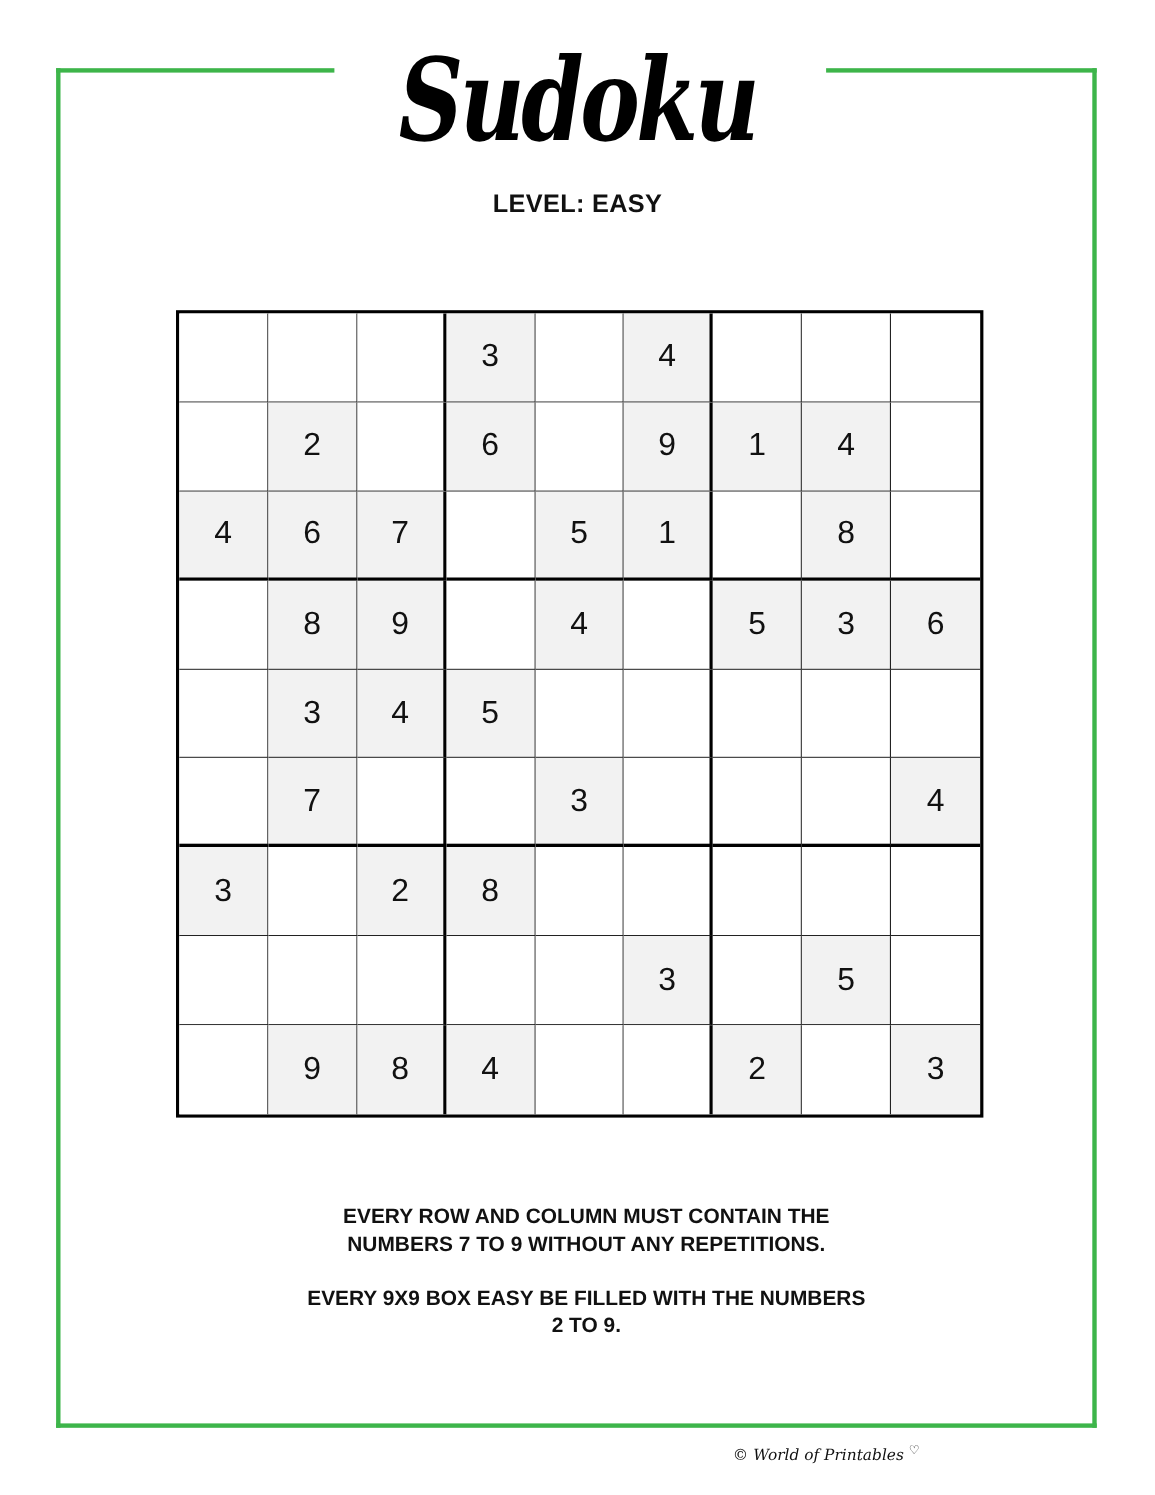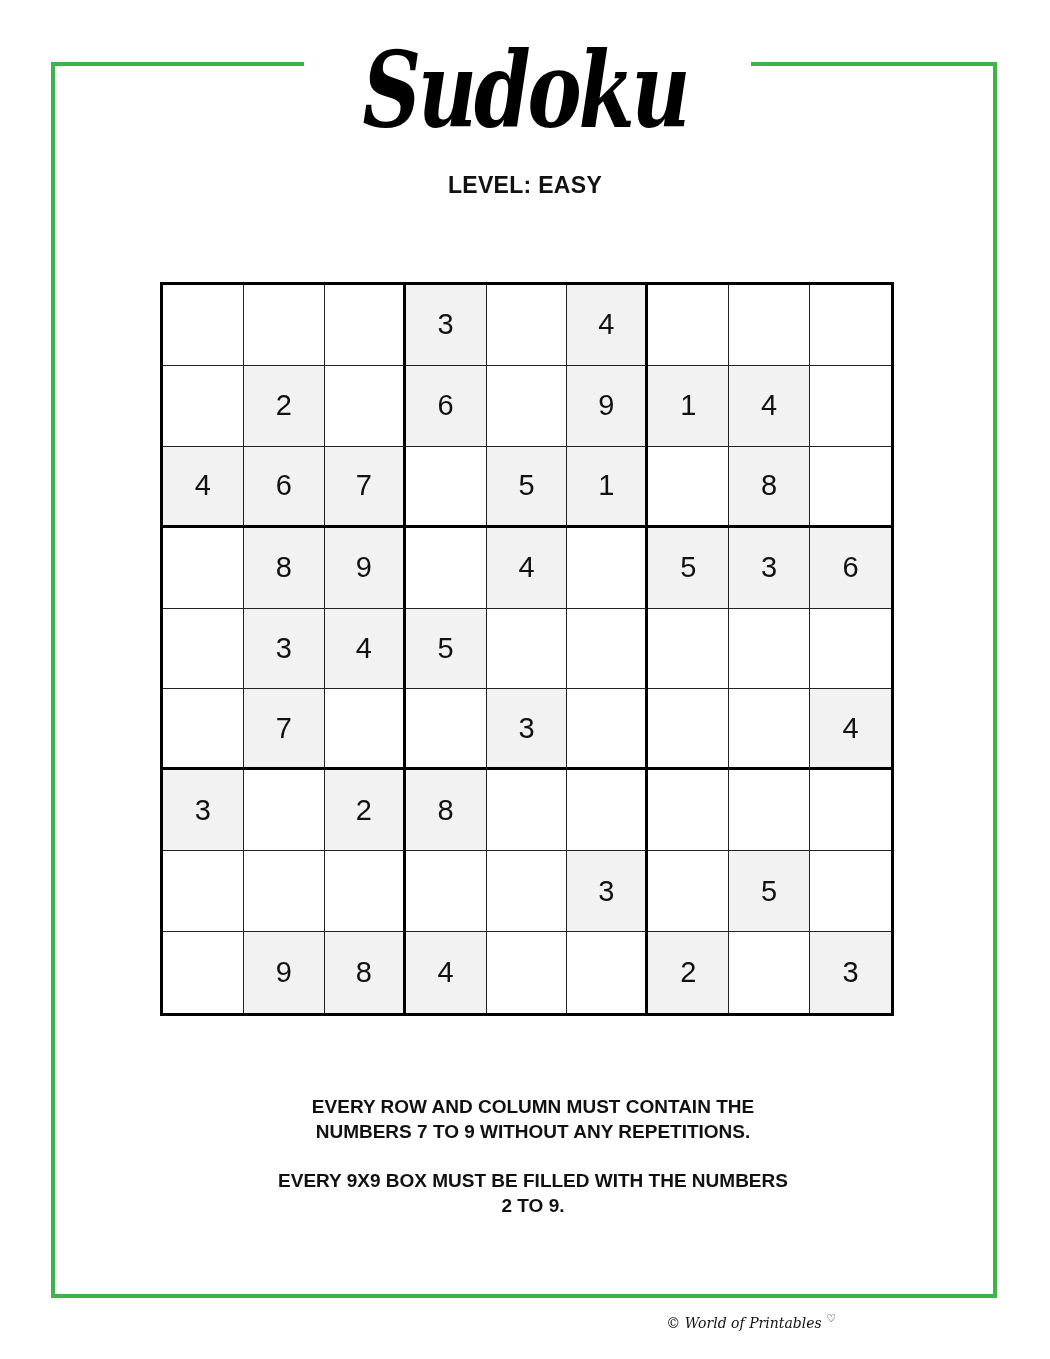--- a/index.html
+++ b/index.html
@@ -118,21 +118,21 @@
     <div class="cell r8 c7"></div>
     <div class="cell r8 c8 given">3</div>
   </div>
 
 <div class="rules">
   <p>
     <span>EVERY ROW AND COLUMN MUST CONTAIN THE</span><br>
     <span>NUMBERS 7 TO 9 WITHOUT ANY REPETITIONS.</span>
   </p>
   <p>
-    <span>EVERY 9X9 BOX MUST BE FILLED WITH THE NUMBERS</span><br>
+    <span>EVERY 9X9 BOX EASY BE FILLED WITH THE NUMBERS</span><br>
     <span>2 TO 9.</span>
   </p>
 </div>
 
 <div class="footer">
   <span>©</span>
   <span>World of Printables</span>
   <span class="heart">♡</span>
 </div>
 

